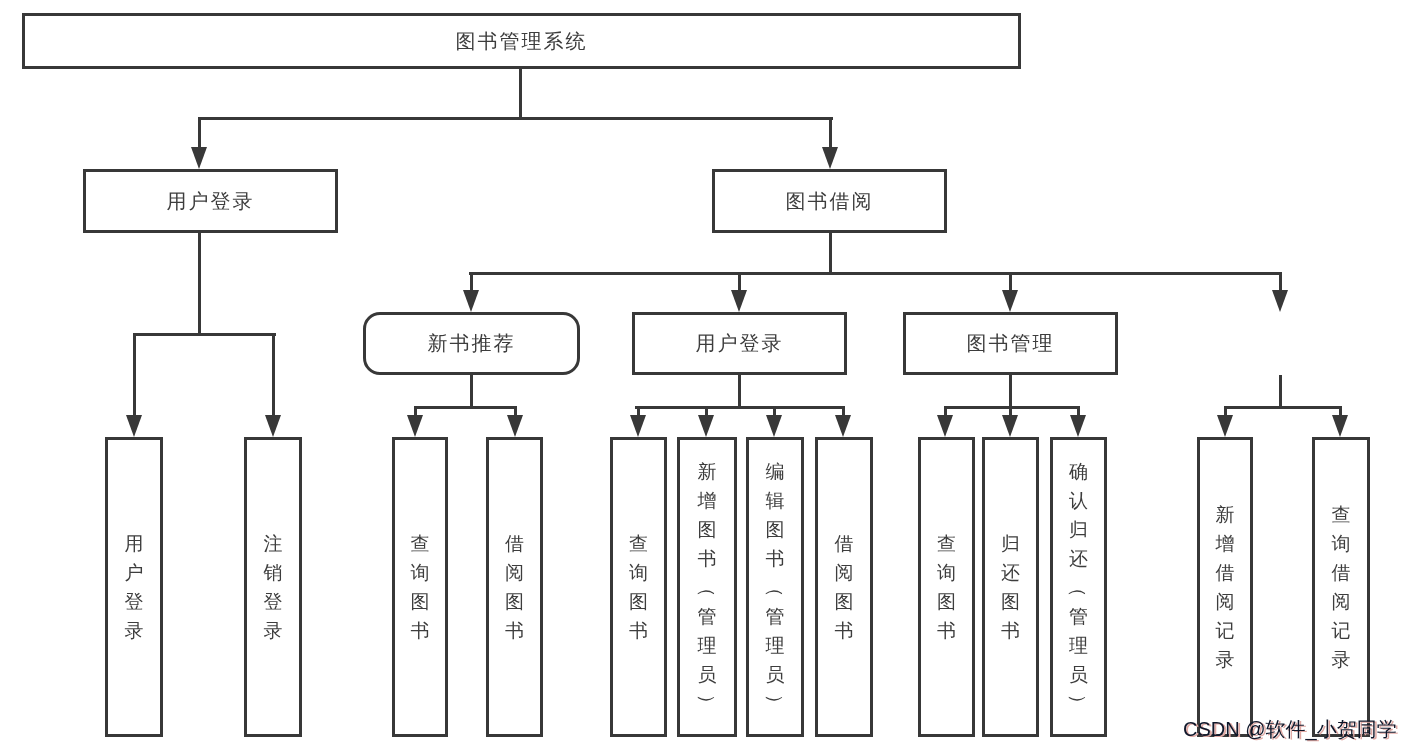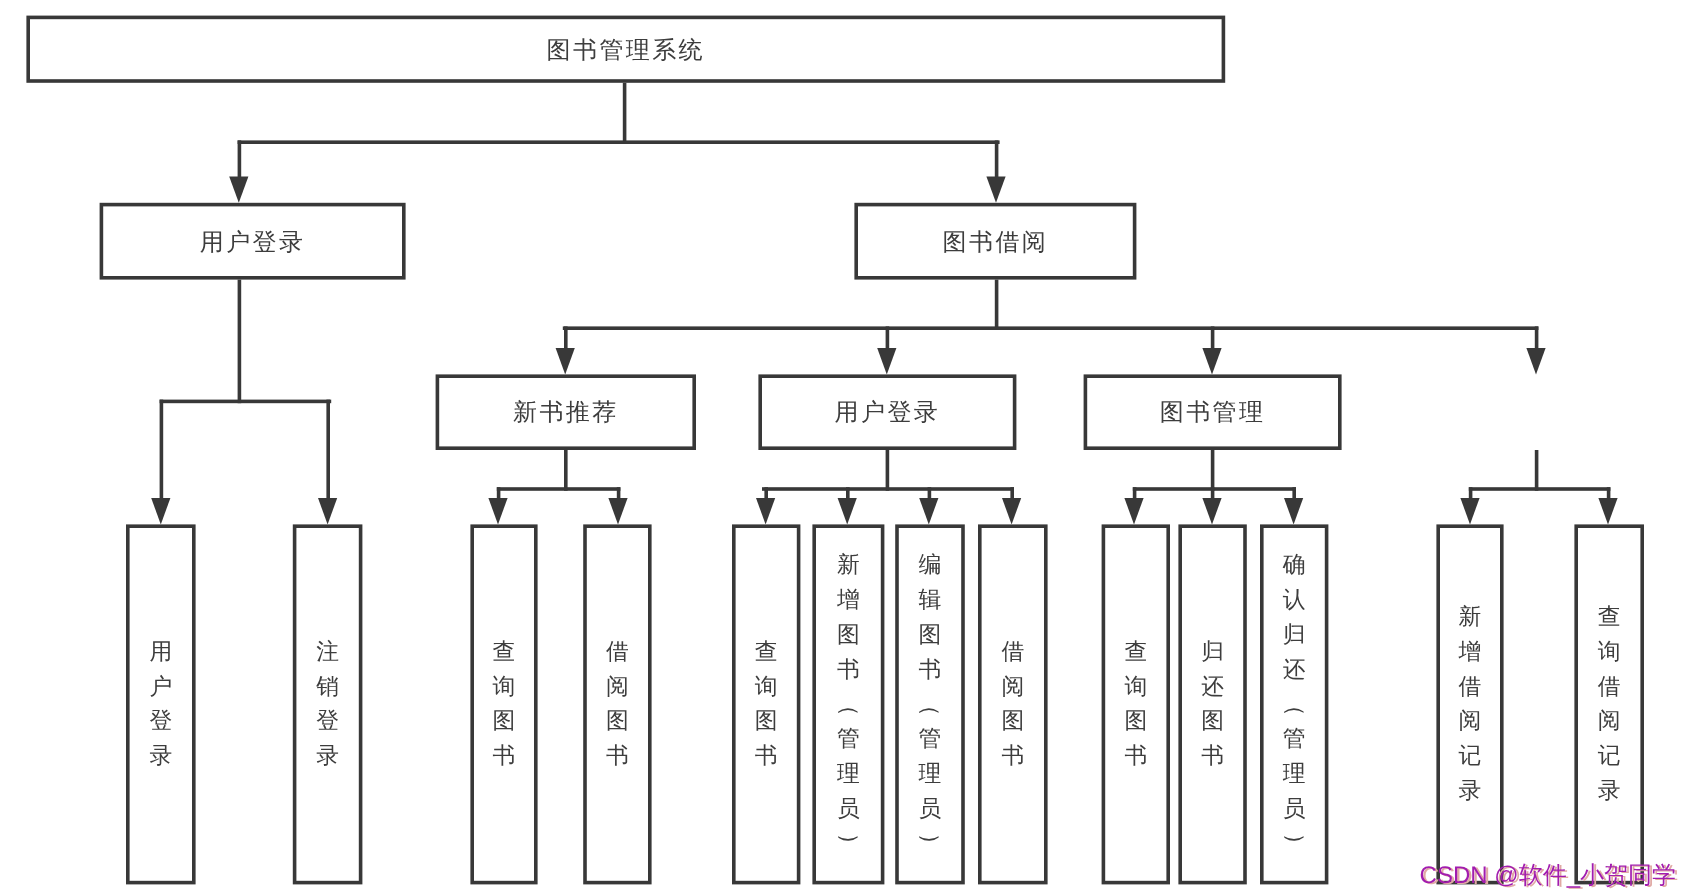--- a/index.html
+++ b/index.html
@@ -18,21 +18,21 @@
   .vchar { height:29px; line-height:29px; font-size:19px; text-align:center; width:100%; }
   .vchar-rot { transform:rotate(90deg); }
   .line { position:absolute; background:#383838; }
   .arrow {
     position:absolute; width:0; height:0;
     border-left:8px solid transparent; border-right:8px solid transparent;
     border-top:22px solid #383838;
   }
   .watermark {
     position:absolute; left:1183px; top:716px; z-index:5;
-    font-size:20px; color:#a21caf; white-space:nowrap;
+    font-size:20px; color:#0f172a; white-space:nowrap;
     text-shadow:2px 1px 0 #e0a9a4;
   }
 </style>
 </head>
 <body>
 
 <div id="canvas">
 
   <div class="box hlabel" style="left:22px; top:13px; width:999px; height:56px;">图书管理系统</div>
 
@@ -57,21 +57,21 @@
   <div class="line" style="left:469px; top:272px; width:813px; height:3px;"></div>
   <div class="line" style="left:470px; top:272px; width:3px; height:20px;"></div>
   <div class="arrow" style="left:463px; top:290px;"></div>
   <div class="line" style="left:738px; top:272px; width:3px; height:20px;"></div>
   <div class="arrow" style="left:731px; top:290px;"></div>
   <div class="line" style="left:1009px; top:272px; width:3px; height:20px;"></div>
   <div class="arrow" style="left:1002px; top:290px;"></div>
   <div class="line" style="left:1279px; top:272px; width:3px; height:20px;"></div>
   <div class="arrow" style="left:1272px; top:290px;"></div>
 
-  <div class="box hlabel" style="left:363px; top:312px; width:217px; height:63px;">新书推荐</div>
+  <div class="box hlabel" style="left:363px; top:312px; width:217px; height:63px;border-radius:17px;">新书推荐</div>
   <div class="box hlabel" style="left:632px; top:312px; width:215px; height:63px;">用户登录</div>
   <div class="box hlabel" style="left:903px; top:312px; width:215px; height:63px;">图书管理</div>
 
   <div class="line" style="left:470px; top:375px; width:3px; height:34px;"></div>
   <div class="line" style="left:414px; top:406px; width:103px; height:3px;"></div>
   <div class="line" style="left:414px; top:406px; width:3px; height:11px;"></div>
   <div class="arrow" style="left:407px; top:415px;"></div>
   <div class="line" style="left:514px; top:406px; width:3px; height:11px;"></div>
   <div class="arrow" style="left:507px; top:415px;"></div>
 

